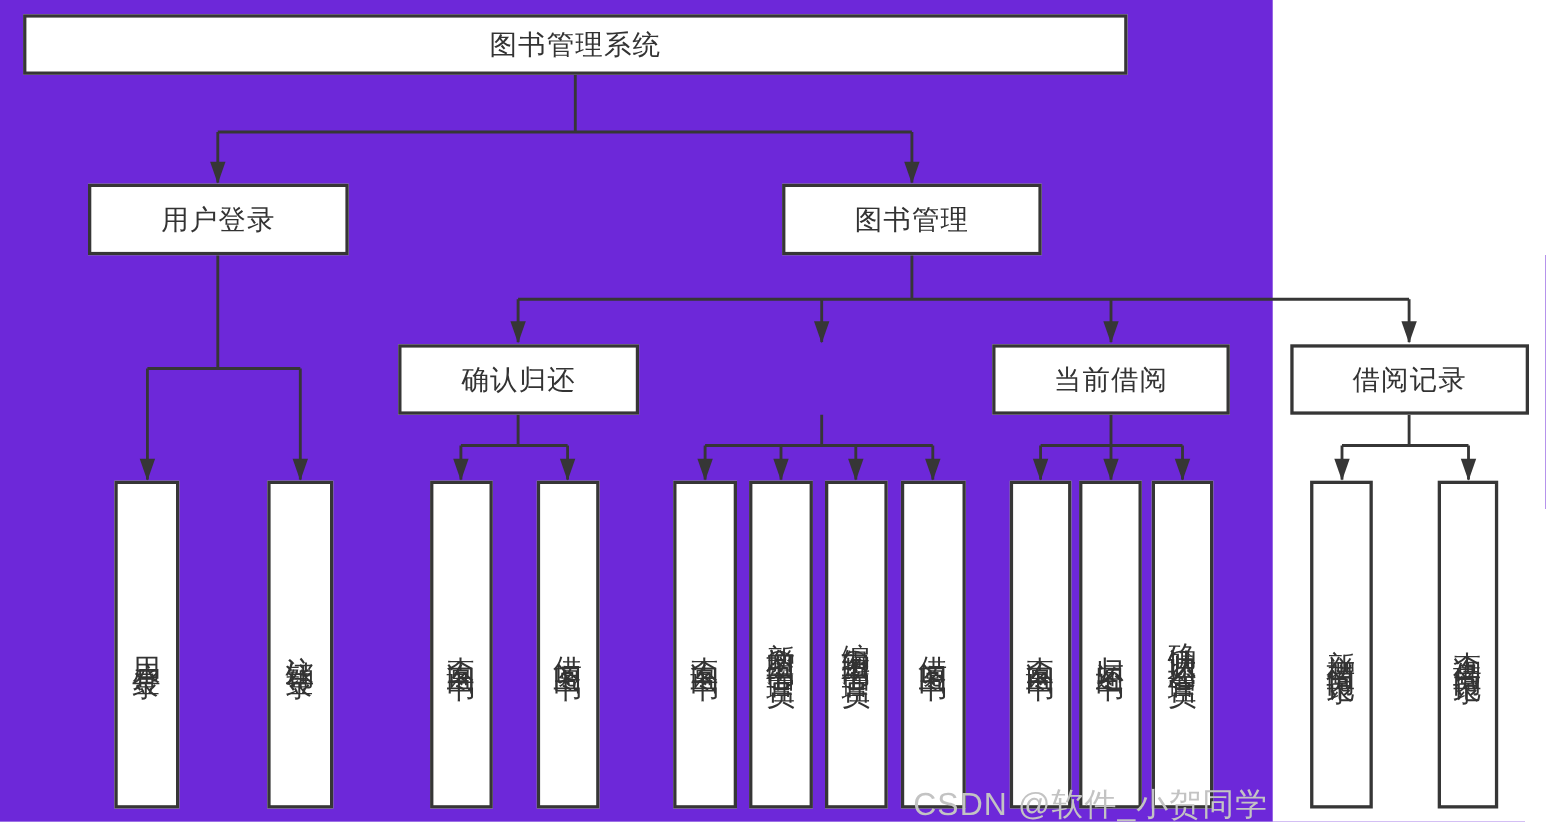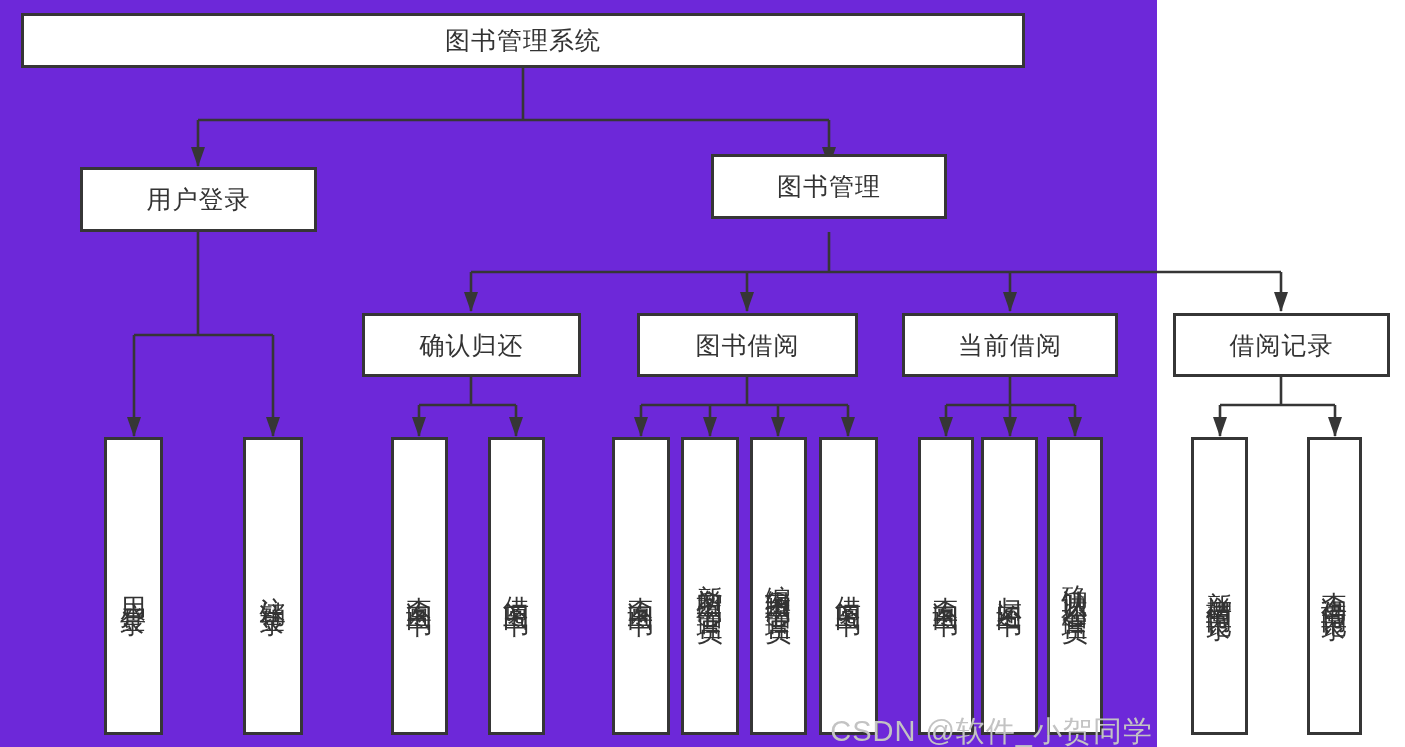--- a/index.html
+++ b/index.html
@@ -97,29 +97,26 @@
     </g>
   </svg>
 
   <div class="node h" style="left:21px;top:13px;width:1004px;height:55px">
     <span>图书管理系统</span>
   </div>
 
   <div class="node h" style="left:80px;top:167px;width:237px;height:65px">
     <span>用户登录</span>
   </div>
-  <div class="node h" style="left:711px;top:154px;width:236px;height:65px">
+  <div class="node h" style="left:711px;top:167px;width:236px;height:65px">
     <span>图书管理</span>
   </div>
 
   <div class="node h" style="left:362px;top:313px;width:219px;height:64px">
     <span>确认归还</span>
-  </div>
-  <div class="node h" style="left:637px;top:313px;width:221px;height:64px">
-    <span>图书借阅</span>
   </div>
   <div class="node h" style="left:902px;top:313px;width:216px;height:64px">
     <span>当前借阅</span>
   </div>
   <div class="node h" style="left:1173px;top:313px;width:217px;height:64px">
     <span>借阅记录</span>
   </div>
 
   <div class="node leaf" style="left:104px;top:437px;width:59px;height:298px">
     <span>用户登录</span>

